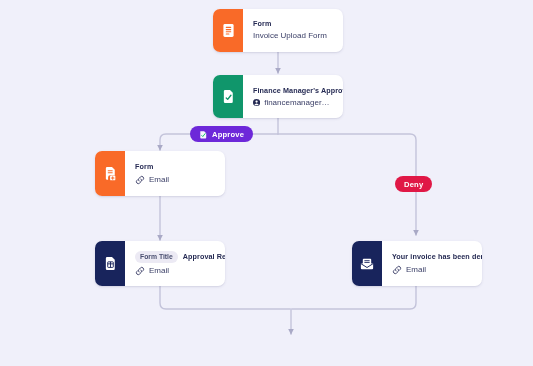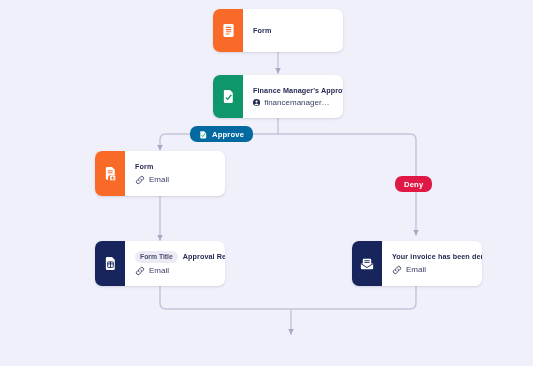--- a/index.html
+++ b/index.html
@@ -116,22 +116,22 @@
     gap: 4px;
     border-radius: 11px;
     padding: 3.5px 9px;
     font-size: 7.6px;
     font-weight: bold;
     color: #ffffff;
     letter-spacing: .2px;
     z-index: 4;
     white-space: nowrap;
   }
-  .badge-approve { background: #0369a1; border-radius: 7px; }
-  .badge-deny    { background: #e01846; border-radius: 7px; }
+  .badge-approve { background: #6d28d9; }
+  .badge-deny    { background: #e01846; }
 
   .end-pill {
     position: absolute;
     background: #565277;
     color: #ffffff;
     font-size: 7.6px;
     font-weight: bold;
     letter-spacing: .6px;
     border-radius: 11px;
     padding: 5px 13px;
@@ -174,20 +174,21 @@
       <svg width="13" height="15" viewBox="0 0 14 16" aria-hidden="true">
         <rect x="1.5" y="1" width="11" height="14" rx="1.6" fill="#ffffff"></rect>
         <rect x="4" y="4" width="6" height="1.2" rx="0.6" fill="#f96a28"></rect>
         <rect x="4" y="6.4" width="6" height="1.2" rx="0.6" fill="#f96a28"></rect>
         <rect x="4" y="8.8" width="6" height="1.2" rx="0.6" fill="#f96a28"></rect>
         <rect x="4" y="11.2" width="4" height="1.2" rx="0.6" fill="#f96a28"></rect>
       </svg>
     </div>
     <div class="node-body">
       <div class="node-title">Form</div>
+      <div class="node-sub">Invoice Upload Form</div>
     </div>
   </div>
 
   <div class="node" style="left:213px; top:75px; width:130px; height:43px;">
     <div class="node-icon ic-green">
       <svg width="13" height="15" viewBox="0 0 14 16" aria-hidden="true">
         <path d="M2 2.4a1.4 1.4 0 0 1 1.4-1.4h5.2l3 3v9.6a1.4 1.4 0 0 1-1.4 1.4H3.4A1.4 1.4 0 0 1 2 13.6z" fill="#ffffff"></path>
         <path d="M4.6 9.6 L6.1 11.1 L9.6 6.6" stroke="#10966b" stroke-width="1.5" fill="none" stroke-linecap="round" stroke-linejoin="round"></path>
       </svg>
     </div>

